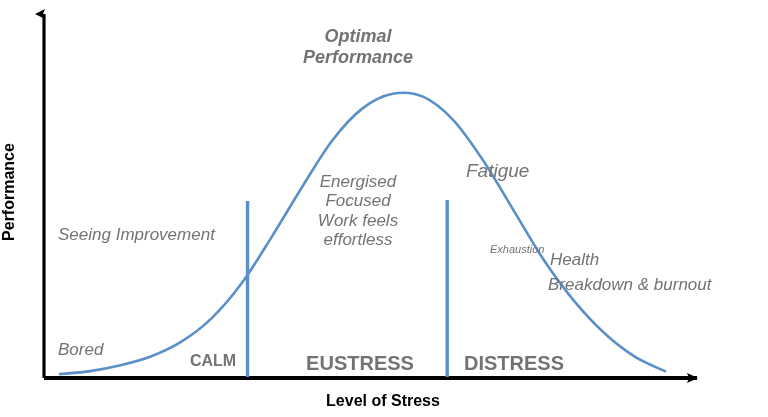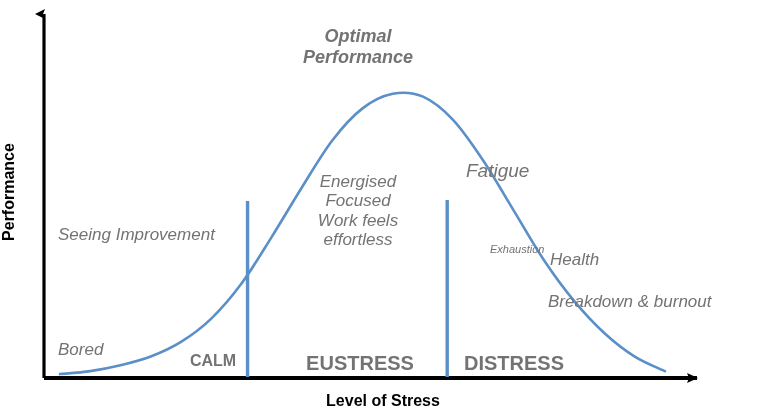--- a/index.html
+++ b/index.html
@@ -63,21 +63,21 @@
   }
 
   #label-bored      { left: 58px;  top: 340px; font-size: 17px; }
   #label-seeing     { left: 58px;  top: 225px; font-size: 17px; }
 
   #label-center     { left: 358px; top: 172px; font-size: 17px; }
 
   #label-fatigue    { left: 466px; top: 160px; font-size: 19px; }
   #label-exhaustion { left: 490px; top: 207px; font-size: 11px; margin-top: 36px; }
   #label-health     { left: 550px; top: 250px; font-size: 17px; font-style: italic; }
-  #label-breakdown  { left: 548px; top: 292px; font-size: 17px; }
+  #label-breakdown  { left: 548px; top: 275px; font-size: 17px; }
 
   #zone-calm     { left: 213px; top: 352px; font-size: 16px; }
   #zone-eustress { left: 360px; top: 352px; font-size: 20px; }
   #zone-distress { left: 514px; top: 352px; font-size: 20px; }
 </style>
 </head>
 <body>
 
 <div id="stage">
 

